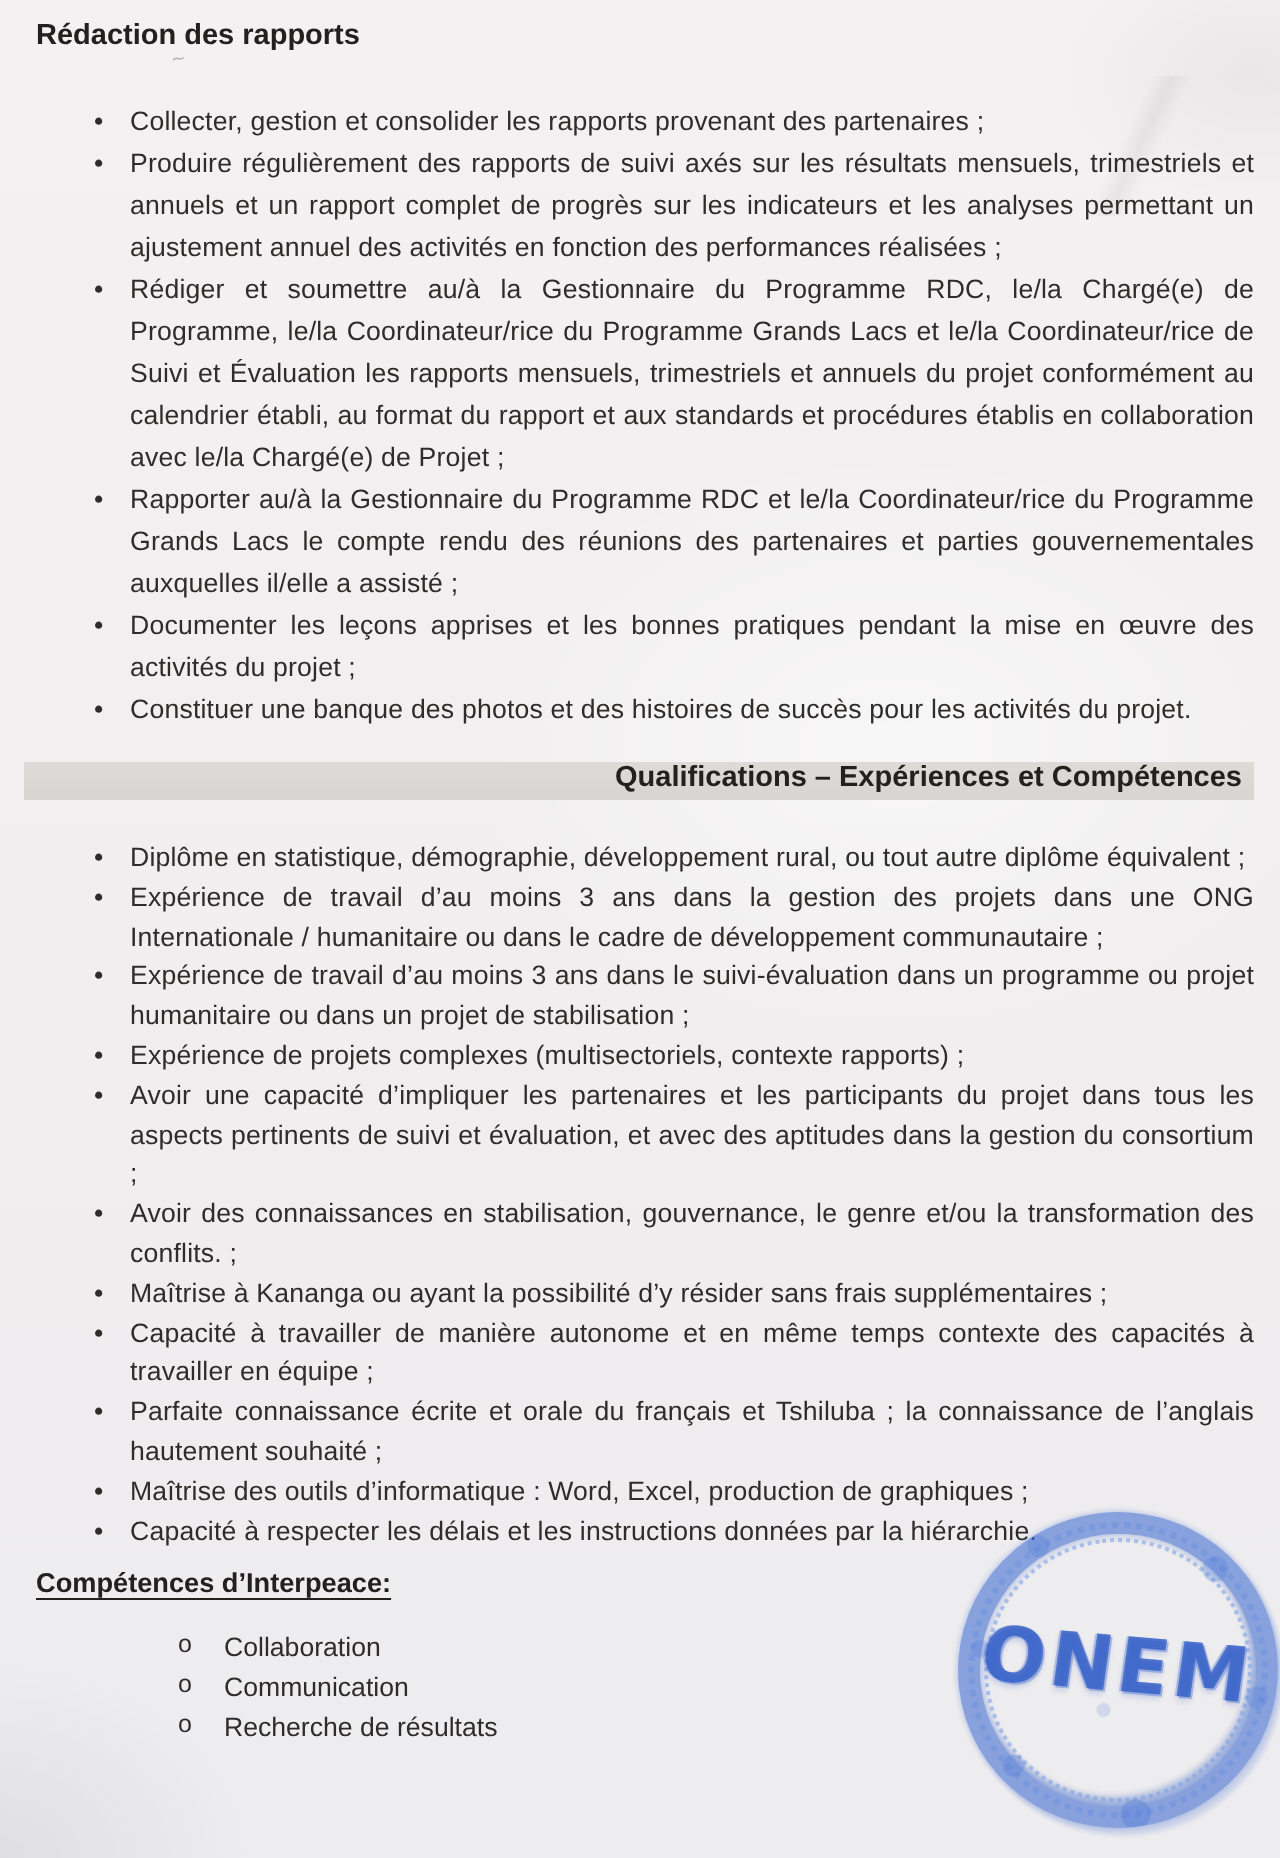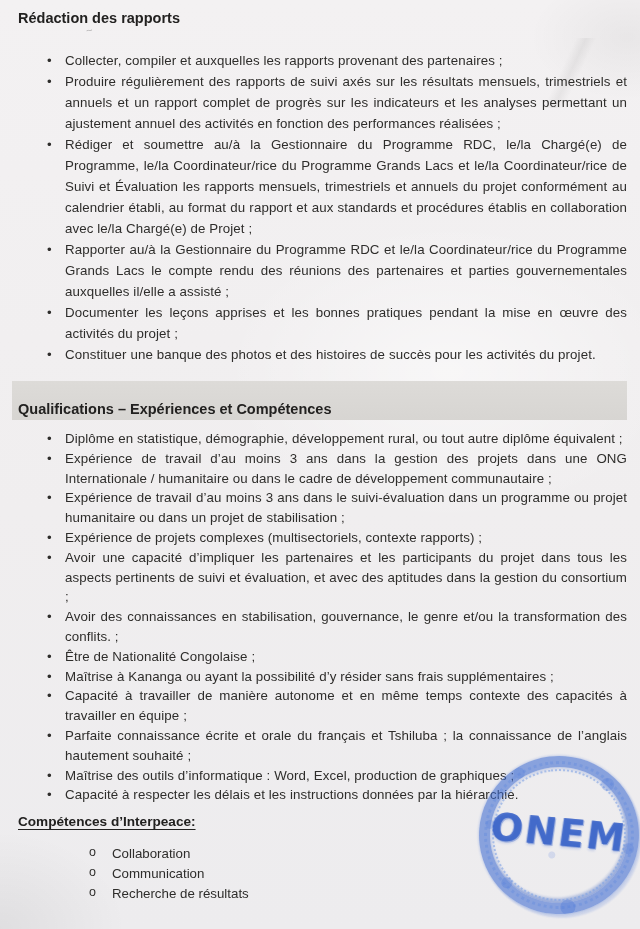--- a/index.html
+++ b/index.html
@@ -25,26 +25,27 @@
   }
   h1.doc-h1 {
     margin: 0;
     font-size: 14.5px;
     line-height: 20px;
     font-weight: bold;
     color: #222120;
   }
   h2.doc-h2 {
     margin: 16px 0 0 -6px;
-    padding: 20px 6px 3px 6px;
+    padding: 0 6px 3px 6px;
     font-size: 14.5px;
     line-height: 16px;
     font-weight: bold;
     color: #222120;
     background: linear-gradient(180deg, #dddbd8 0%, #d7d5d2 100%);
+    text-align: right;
   }
   h3.doc-h3 {
     margin: 7px 0 12px 0;
     font-size: 13.6px;
     line-height: 20px;
     font-weight: bold;
     color: #222120;
     text-decoration: underline;
     text-underline-offset: 3px;
   }
@@ -61,21 +62,21 @@
     font-size: 13.3px;
     line-height: 21px;
     letter-spacing: 0.1px;
   }
   ul.bullet-list.level-1 li::before {
     content: "\2022";
     position: absolute;
     left: 29px;
     top: 0;
   }
-  ul.bullet-list.sec2 { margin-top: 9px; }
+  ul.bullet-list.sec2 { margin-top: 19px; }
   ul.bullet-list.sec2 li { line-height: 19.8px; }
   ul.bullet-list.level-2 { margin-top: 3px; }
   ul.bullet-list.level-2 li {
     position: relative;
     padding-left: 94px;
     font-size: 13.3px;
     line-height: 19.8px;
   }
   ul.bullet-list.level-2 li::before {
     content: "o";
@@ -168,39 +169,38 @@
 <body>
 
 <div class="page-inner">
 
   <div class="crease-top-right"></div>
   <span class="paper-mark">~</span>
 
   <section>
     <h1 class="doc-h1">Rédaction des rapports</h1>
     <ul class="bullet-list level-1">
-        <li>Collecter, compiler et auxquelles les rapports provenant des partenaires ;</li>
+        <li>Collecter, gestion et consolider les rapports provenant des partenaires ;</li>
         <li>Produire régulièrement des rapports de suivi axés sur les résultats mensuels, trimestriels et annuels et un rapport complet de progrès sur les indicateurs et les analyses permettant un ajustement annuel des activités en fonction des performances réalisées ;</li>
         <li>Rédiger et soumettre au/à la Gestionnaire du Programme RDC, le/la Chargé(e) de Programme, le/la Coordinateur/rice du Programme Grands Lacs et le/la Coordinateur/rice de Suivi et Évaluation les rapports mensuels, trimestriels et annuels du projet conformément au calendrier établi, au format du rapport et aux standards et procédures établis en collaboration avec le/la Chargé(e) de Projet ;</li>
         <li>Rapporter au/à la Gestionnaire du Programme RDC et le/la Coordinateur/rice du Programme Grands Lacs le compte rendu des réunions des partenaires et parties gouvernementales auxquelles il/elle a assisté ;</li>
         <li>Documenter les leçons apprises et les bonnes pratiques pendant la mise en œuvre des activités du projet ;</li>
         <li>Constituer une banque des photos et des histoires de succès pour les activités du projet.</li>
       </ul>
   </section>
 
   <section>
     <h2 class="doc-h2">Qualifications – Expériences et Compétences</h2>
     <ul class="bullet-list level-1 sec2">
         <li>Diplôme en statistique, démographie, développement rural, ou tout autre diplôme équivalent ;</li>
         <li>Expérience de travail d’au moins 3 ans dans la gestion des projets dans une ONG Internationale / humanitaire ou dans le cadre de développement communautaire ;</li>
         <li>Expérience de travail d’au moins 3 ans dans le suivi-évaluation dans un programme ou projet humanitaire ou dans un projet de stabilisation ;</li>
         <li>Expérience de projets complexes (multisectoriels, contexte rapports) ;</li>
         <li>Avoir une capacité d’impliquer les partenaires et les participants du projet dans tous les aspects pertinents de suivi et évaluation, et avec des aptitudes dans la gestion du consortium ;</li>
         <li>Avoir des connaissances en stabilisation, gouvernance, le genre et/ou la transformation des conflits. ;</li>
-        <li>Être de Nationalité Congolaise ;</li>
         <li>Maîtrise à Kananga ou ayant la possibilité d’y résider sans frais supplémentaires ;</li>
         <li>Capacité à travailler de manière autonome et en même temps contexte des capacités à travailler en équipe ;</li>
         <li>Parfaite connaissance écrite et orale du français et Tshiluba ; la connaissance de l’anglais hautement souhaité ;</li>
         <li>Maîtrise des outils d’informatique : Word, Excel, production de graphiques ;</li>
         <li>Capacité à respecter les délais et les instructions données par la hiérarchie.</li>
       </ul>
   </section>
 
   <section>
     <h3 class="doc-h3">Compétences d’Interpeace:</h3>

